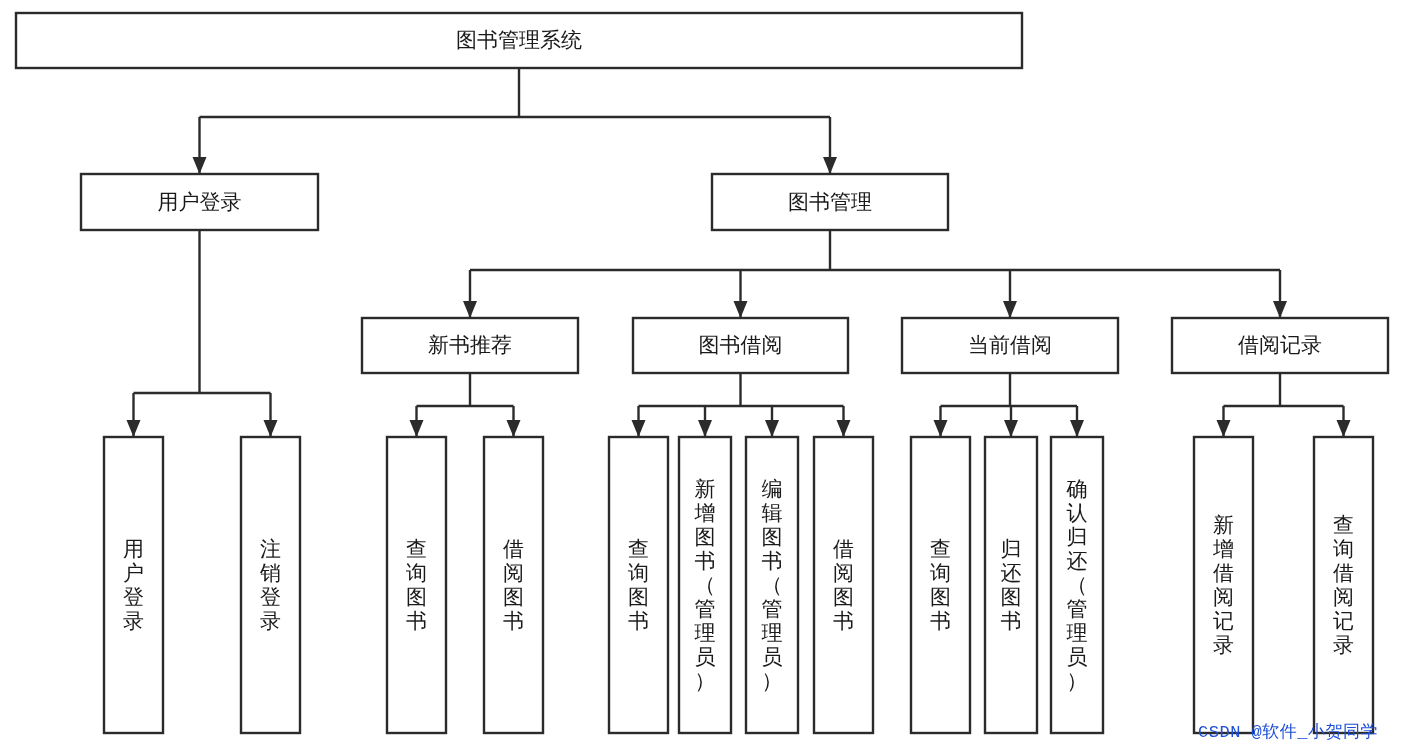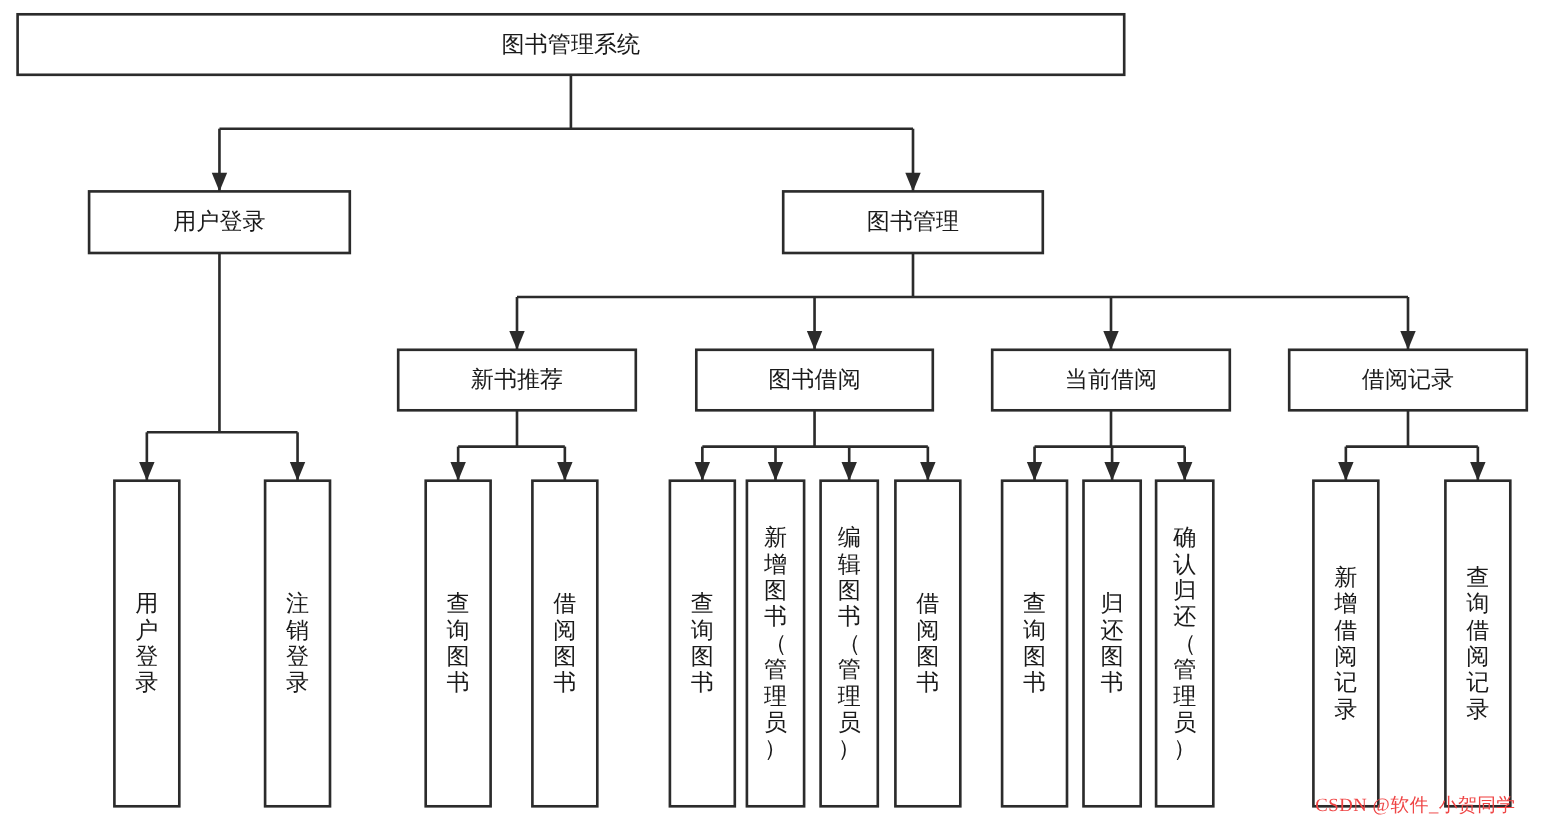--- a/index.html
+++ b/index.html
@@ -53,23 +53,23 @@
   .node-label-vertical {
     font-family: "Liberation Sans", "DejaVu Sans", sans-serif;
     fill: #1a1a1a;
     font-size: 21px;
     text-anchor: middle;
   }
   .watermark {
     position: absolute;
     right: 12px;
     bottom: 4px;
-    font-family: Liberation Serif, serif;
+    font-family: Liberation Mono, monospace;
     font-size: 17px;
-    color: #ef4444;
+    color: #1d4ed8;
     letter-spacing: 0.5px;
     white-space: nowrap;
     pointer-events: none;
   }
 </style>
 </head>
 <body>
 
 <div id="diagram-root">
   <svg class="diagram-canvas" id="diagram-canvas" viewBox="0 0 1405 747" xmlns="http://www.w3.org/2000/svg">

